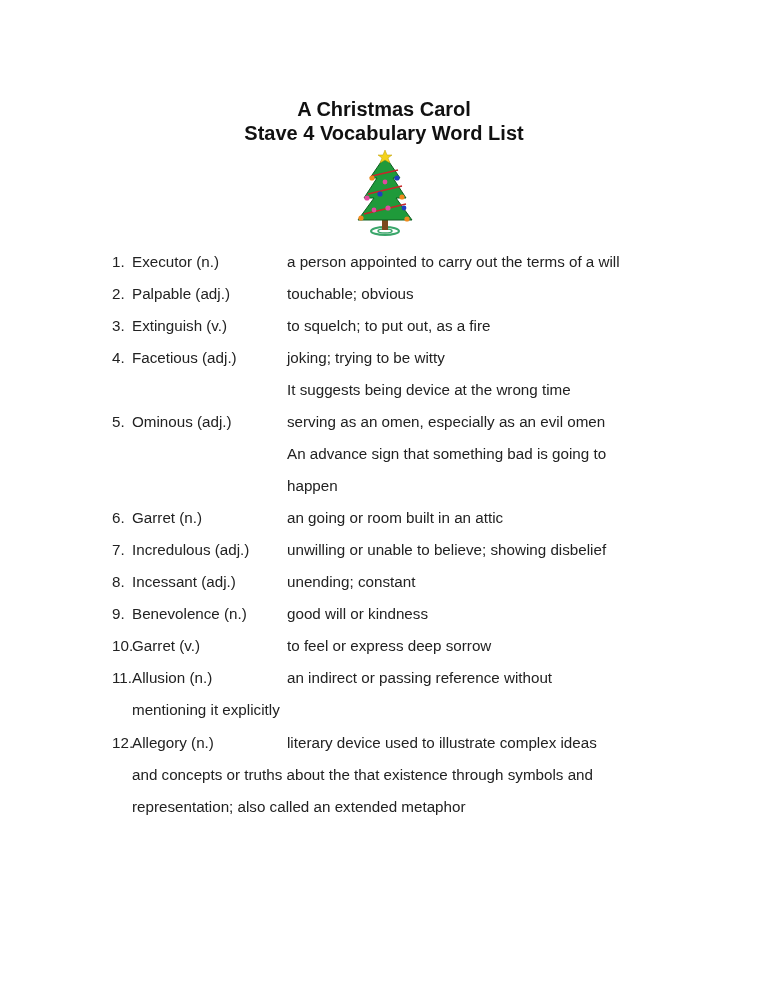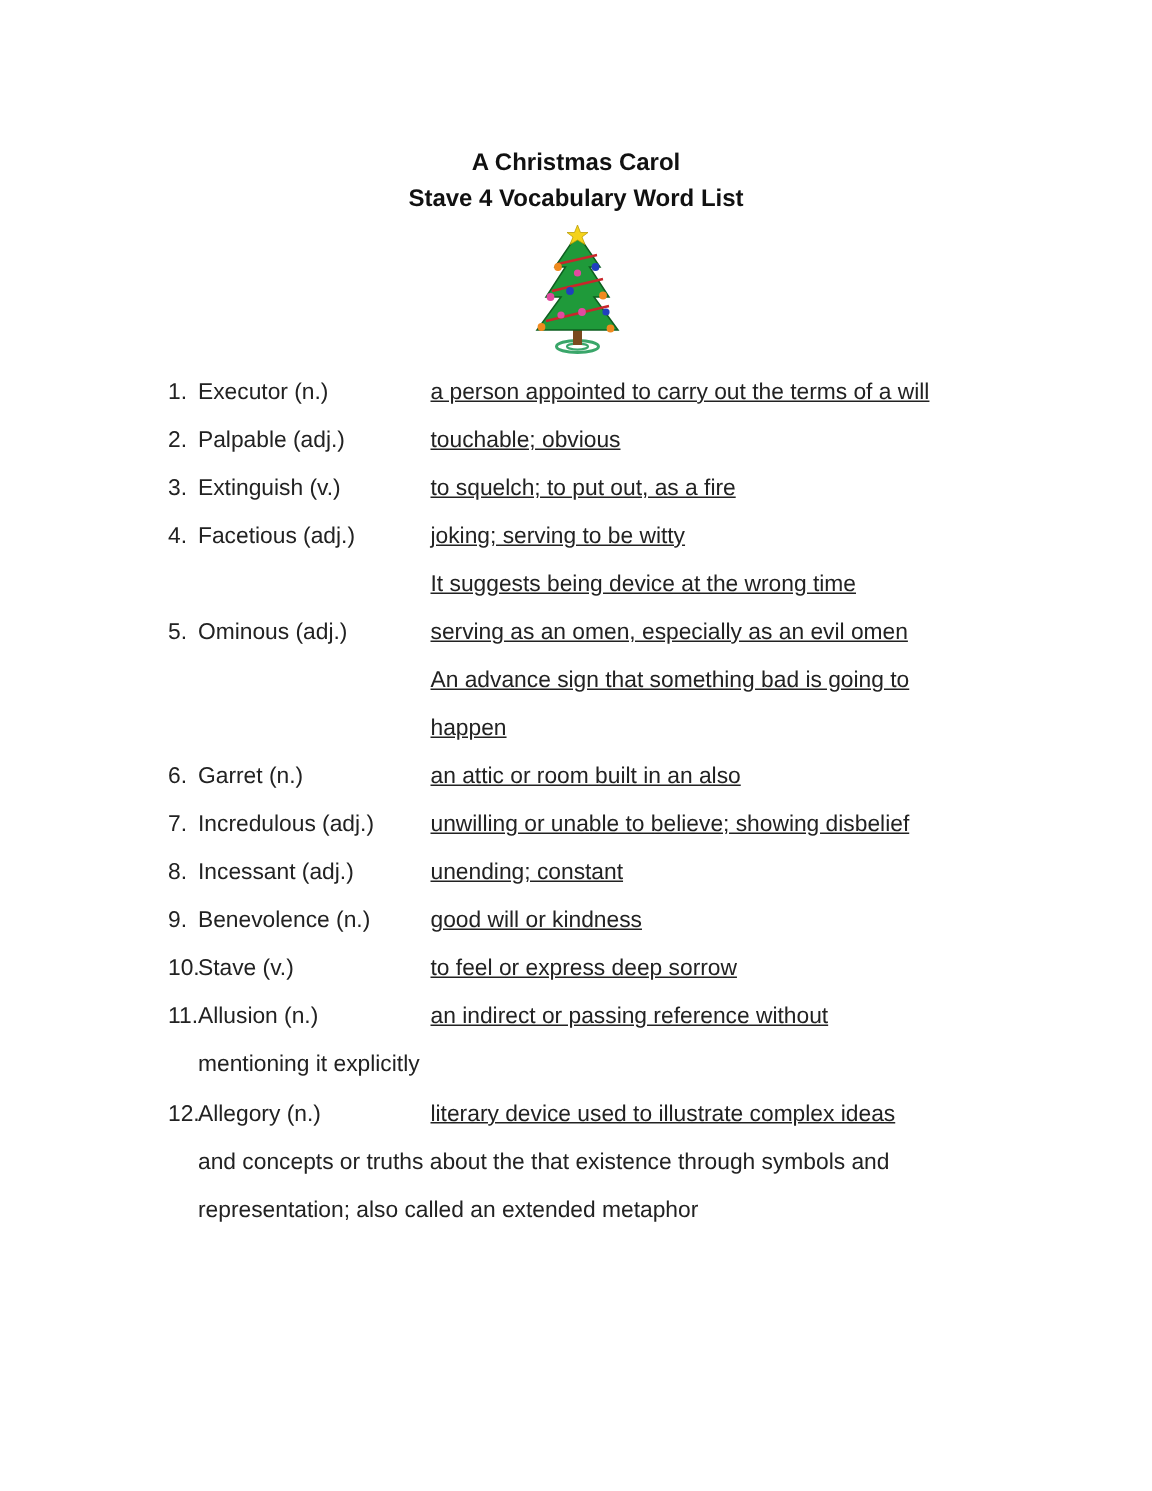--- a/index.html
+++ b/index.html
@@ -1,26 +1,26 @@
 <!DOCTYPE html>
 <html><head>
   <meta charset="utf-8">
   <style>
     html, body { margin: 0; padding: 0; background: #ffffff; }
     body { width: 768px; height: 994px; position: relative; overflow: hidden;
       font-family: "Liberation Sans", "DejaVu Sans", sans-serif; color: #1a1a1a; }
     .title { position: absolute; left: 0; width: 768px; text-align: center;
-      font-weight: bold; font-size: 16px; line-height: 24px; color: #111; }
+      font-weight: bold; font-size: 20px; line-height: 24px; color: #111; }
     .t1 { top: 97px; }
     .t2 { top: 121px; }
     .tree { position: absolute; left: 350px; top: 148px; width: 70px; height: 90px; }
     .line { position: absolute; font-size: 15.2px; line-height: 20px; white-space: nowrap; color: #222; }
     .num { position: absolute; left: 112px; }
     .term { position: absolute; left: 132px; }
-    .def { position: absolute; left: 287px; text-decoration: underline; }
+    .def { position: absolute; left: 287px; }
     .cont { position: absolute; left: 132px; }
   </style>
 </head>
 <body>
 
 <div>
   <div class="title t1">A Christmas Carol</div>
   <div class="title t2">Stave 4 Vocabulary Word List</div>
 
   <svg class="tree" viewBox="0 0 70 90">
@@ -59,42 +59,42 @@
 
     <div class="line" style="top:316px;">
       <span class="num">3.</span>
       <span class="term">Extinguish (v.)</span>
       <span class="def">to squelch; to put out, as a fire</span>
     </div>
 
     <div class="line" style="top:348px;">
       <span class="num">4.</span>
       <span class="term">Facetious (adj.)</span>
-      <span class="def">joking; serving to be witty</span>
+      <span class="def">joking; trying to be witty</span>
     </div>
     <div class="line" style="top:380px;">
       <span class="def">It suggests being device at the wrong time</span>
     </div>
 
     <div class="line" style="top:412px;">
       <span class="num">5.</span>
       <span class="term">Ominous (adj.)</span>
       <span class="def">serving as an omen, especially as an evil omen</span>
     </div>
     <div class="line" style="top:444px;">
       <span class="def">An advance sign that something bad is going to</span>
     </div>
     <div class="line" style="top:476px;">
       <span class="def">happen</span>
     </div>
 
     <div class="line" style="top:508px;">
       <span class="num">6.</span>
       <span class="term">Garret (n.)</span>
-      <span class="def">an attic or room built in an also</span>
+      <span class="def">an going or room built in an attic</span>
     </div>
 
     <div class="line" style="top:540px;">
       <span class="num">7.</span>
       <span class="term">Incredulous (adj.)</span>
       <span class="def">unwilling or unable to believe; showing disbelief</span>
     </div>
 
     <div class="line" style="top:572px;">
       <span class="num">8.</span>
@@ -103,21 +103,21 @@
     </div>
 
     <div class="line" style="top:604px;">
       <span class="num">9.</span>
       <span class="term">Benevolence (n.)</span>
       <span class="def">good will or kindness</span>
     </div>
 
     <div class="line" style="top:636px;">
       <span class="num">10.</span>
-      <span class="term">Stave (v.)</span>
+      <span class="term">Garret (v.)</span>
       <span class="def">to feel or express deep sorrow</span>
     </div>
 
     <div class="line" style="top:668px;">
       <span class="num">11.</span>
       <span class="term">Allusion (n.)</span>
       <span class="def">an indirect or passing reference without</span>
     </div>
     <div class="line" style="top:700px;">
       <span class="cont">mentioning it explicitly</span>

